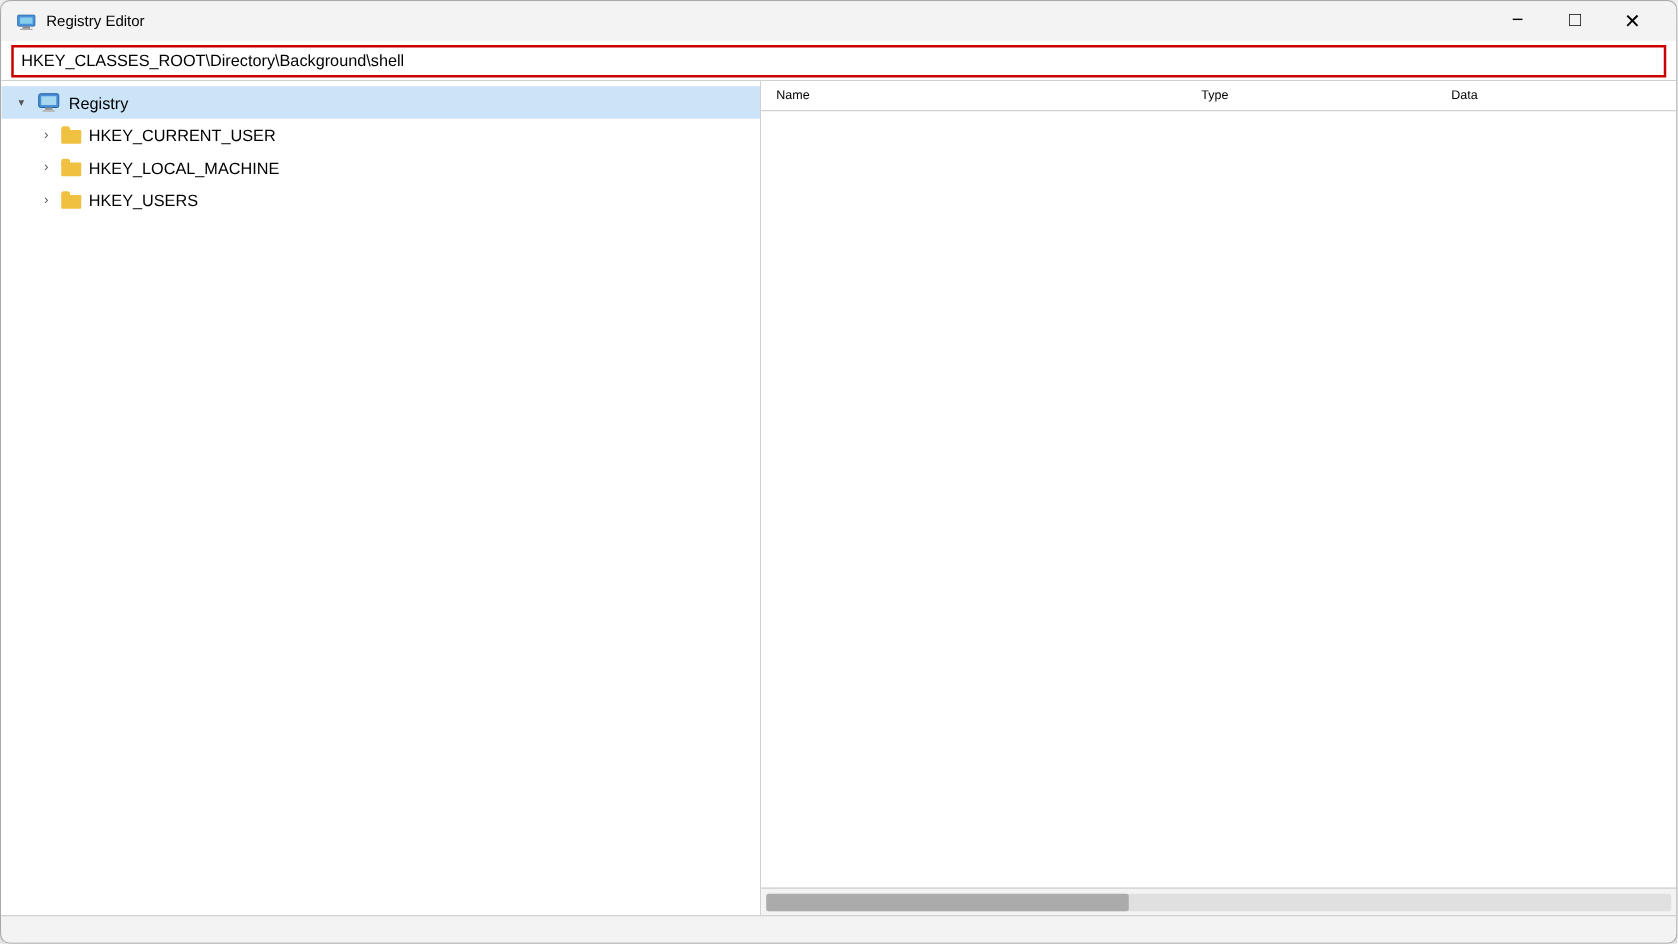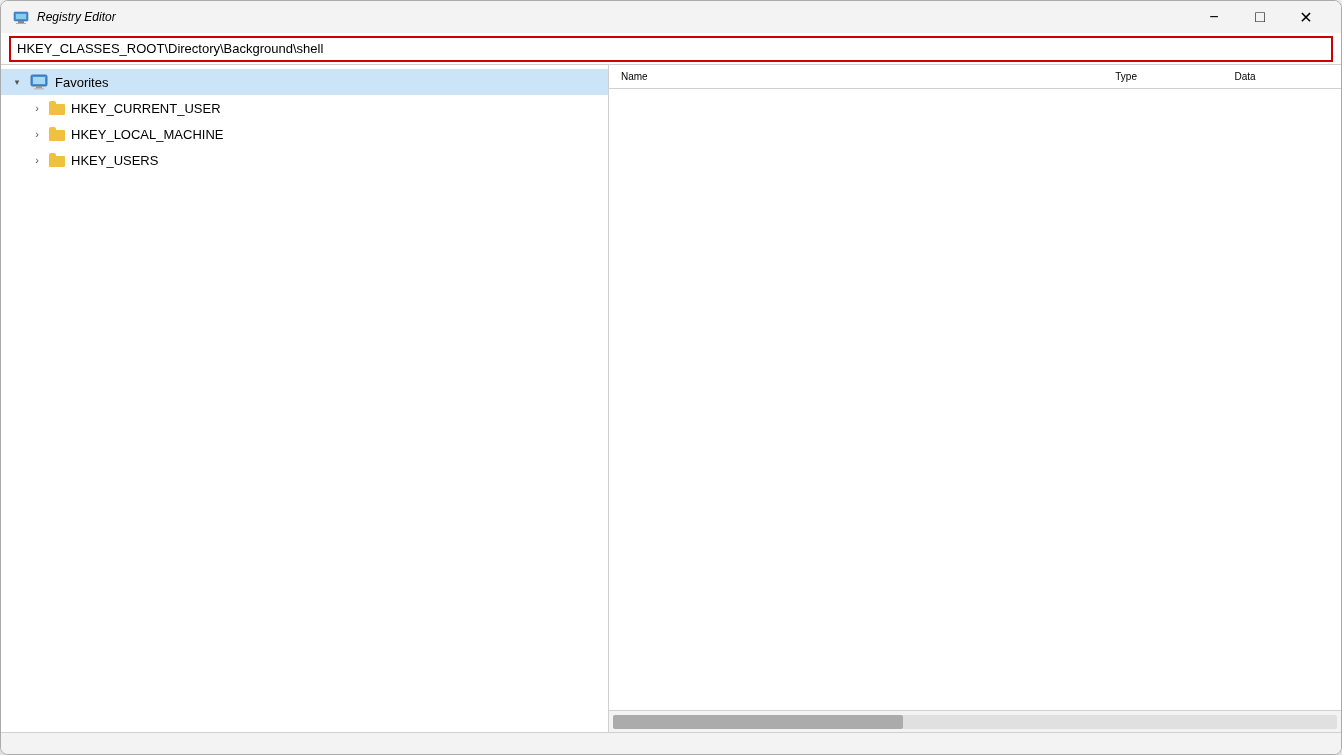--- a/index.html
+++ b/index.html
@@ -24,21 +24,20 @@
     .title-bar-icon {
       width: 16px;
       height: 16px;
       margin-right: 8px;
       flex-shrink: 0;
     }
     .title-bar-title {
       flex: 1;
       font-size: 12px;
       color: #000;
-      font-style: italic;
     }
     .title-bar-controls {
       display: flex;
       gap: 0;
     }
     .title-btn {
       width: 46px;
       height: 32px;
       display: flex;
       align-items: center;
@@ -119,22 +118,22 @@
       background: #fff;
     }
     .col-header {
       font-size: 10px;
       font-weight: normal;
       color: #000;
       padding: 2px 12px;
       cursor: pointer;
     }
     .col-name { width: 340px; }
-    .col-type { width: 200px; text-align: right; }
-    .col-data { flex: 1; text-align: center; }
+    .col-type { width: 200px; }
+    .col-data { flex: 1; }
 
     
     .tree-item {
       display: flex;
       align-items: center;
       padding: 2px 0;
       cursor: pointer;
       user-select: none;
       white-space: nowrap;
       height: 26px;
@@ -282,21 +281,21 @@
 
       <div class="tree-item indent-0 selected">
         <span class="expand-btn expanded"></span>
 
         <svg width="20" height="18" viewBox="0 0 20 18" style="margin:0 4px;flex-shrink:0;">
           <rect x="2" y="2" width="16" height="11" rx="1.5" fill="#4a90d9" stroke="#2060a0" stroke-width="0.8"></rect>
           <rect x="4" y="4" width="12" height="7" fill="#a8d8f0"></rect>
           <rect x="7" y="13" width="6" height="2" fill="#999"></rect>
           <rect x="5" y="15" width="10" height="1.5" rx="0.5" fill="#bbb"></rect>
         </svg>
-        <span class="tree-label">Favorites</span>
+        <span class="tree-label">Registry</span>
       </div>
 
 
       <div class="tree-item indent-1">
         <span class="expand-btn collapsed"></span>
         <span class="folder-icon"></span>
         <span class="tree-label">HKEY_CURRENT_USER</span>
       </div>
 
       <div class="tree-item indent-1">

